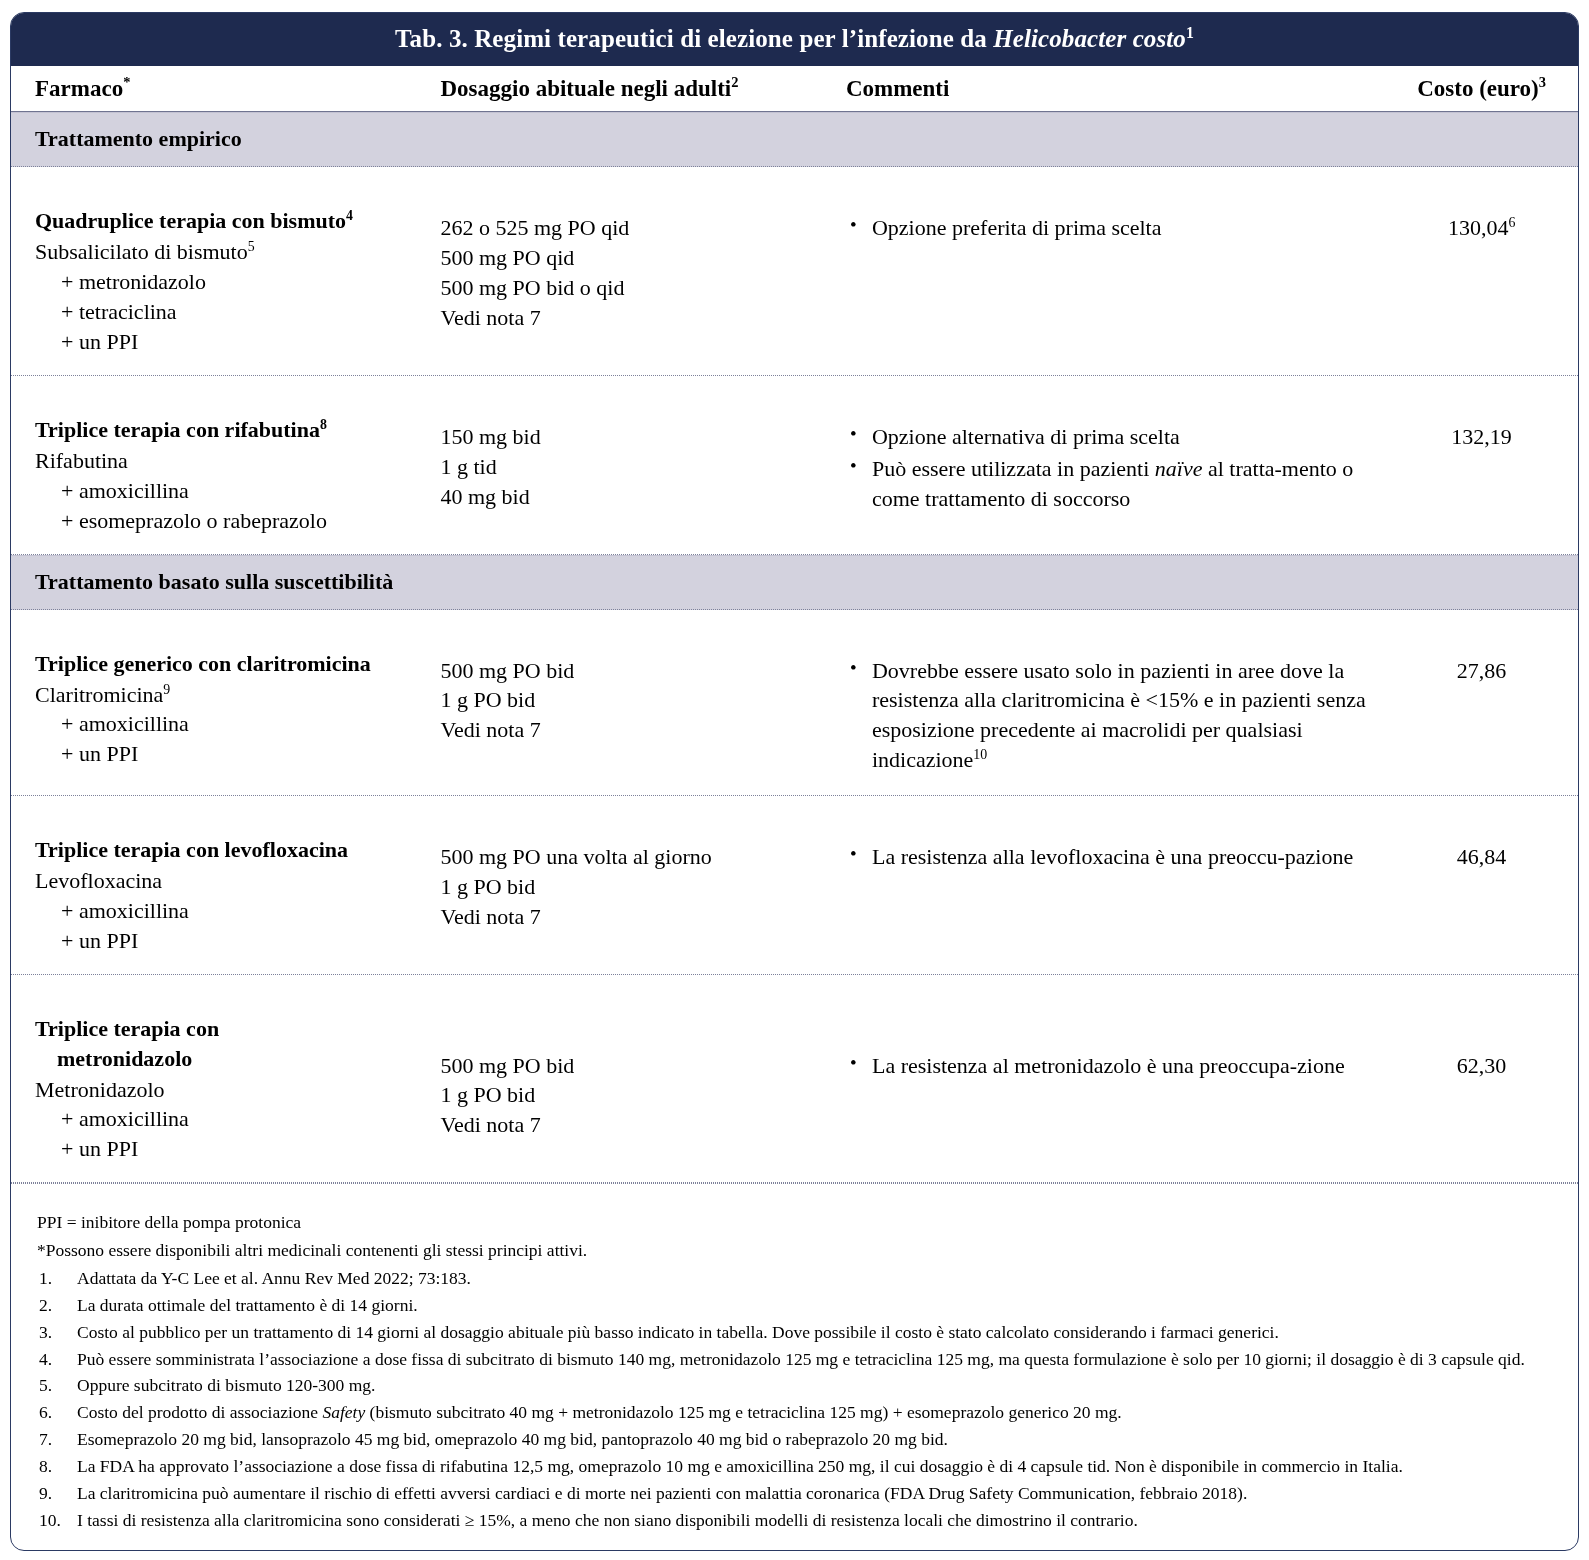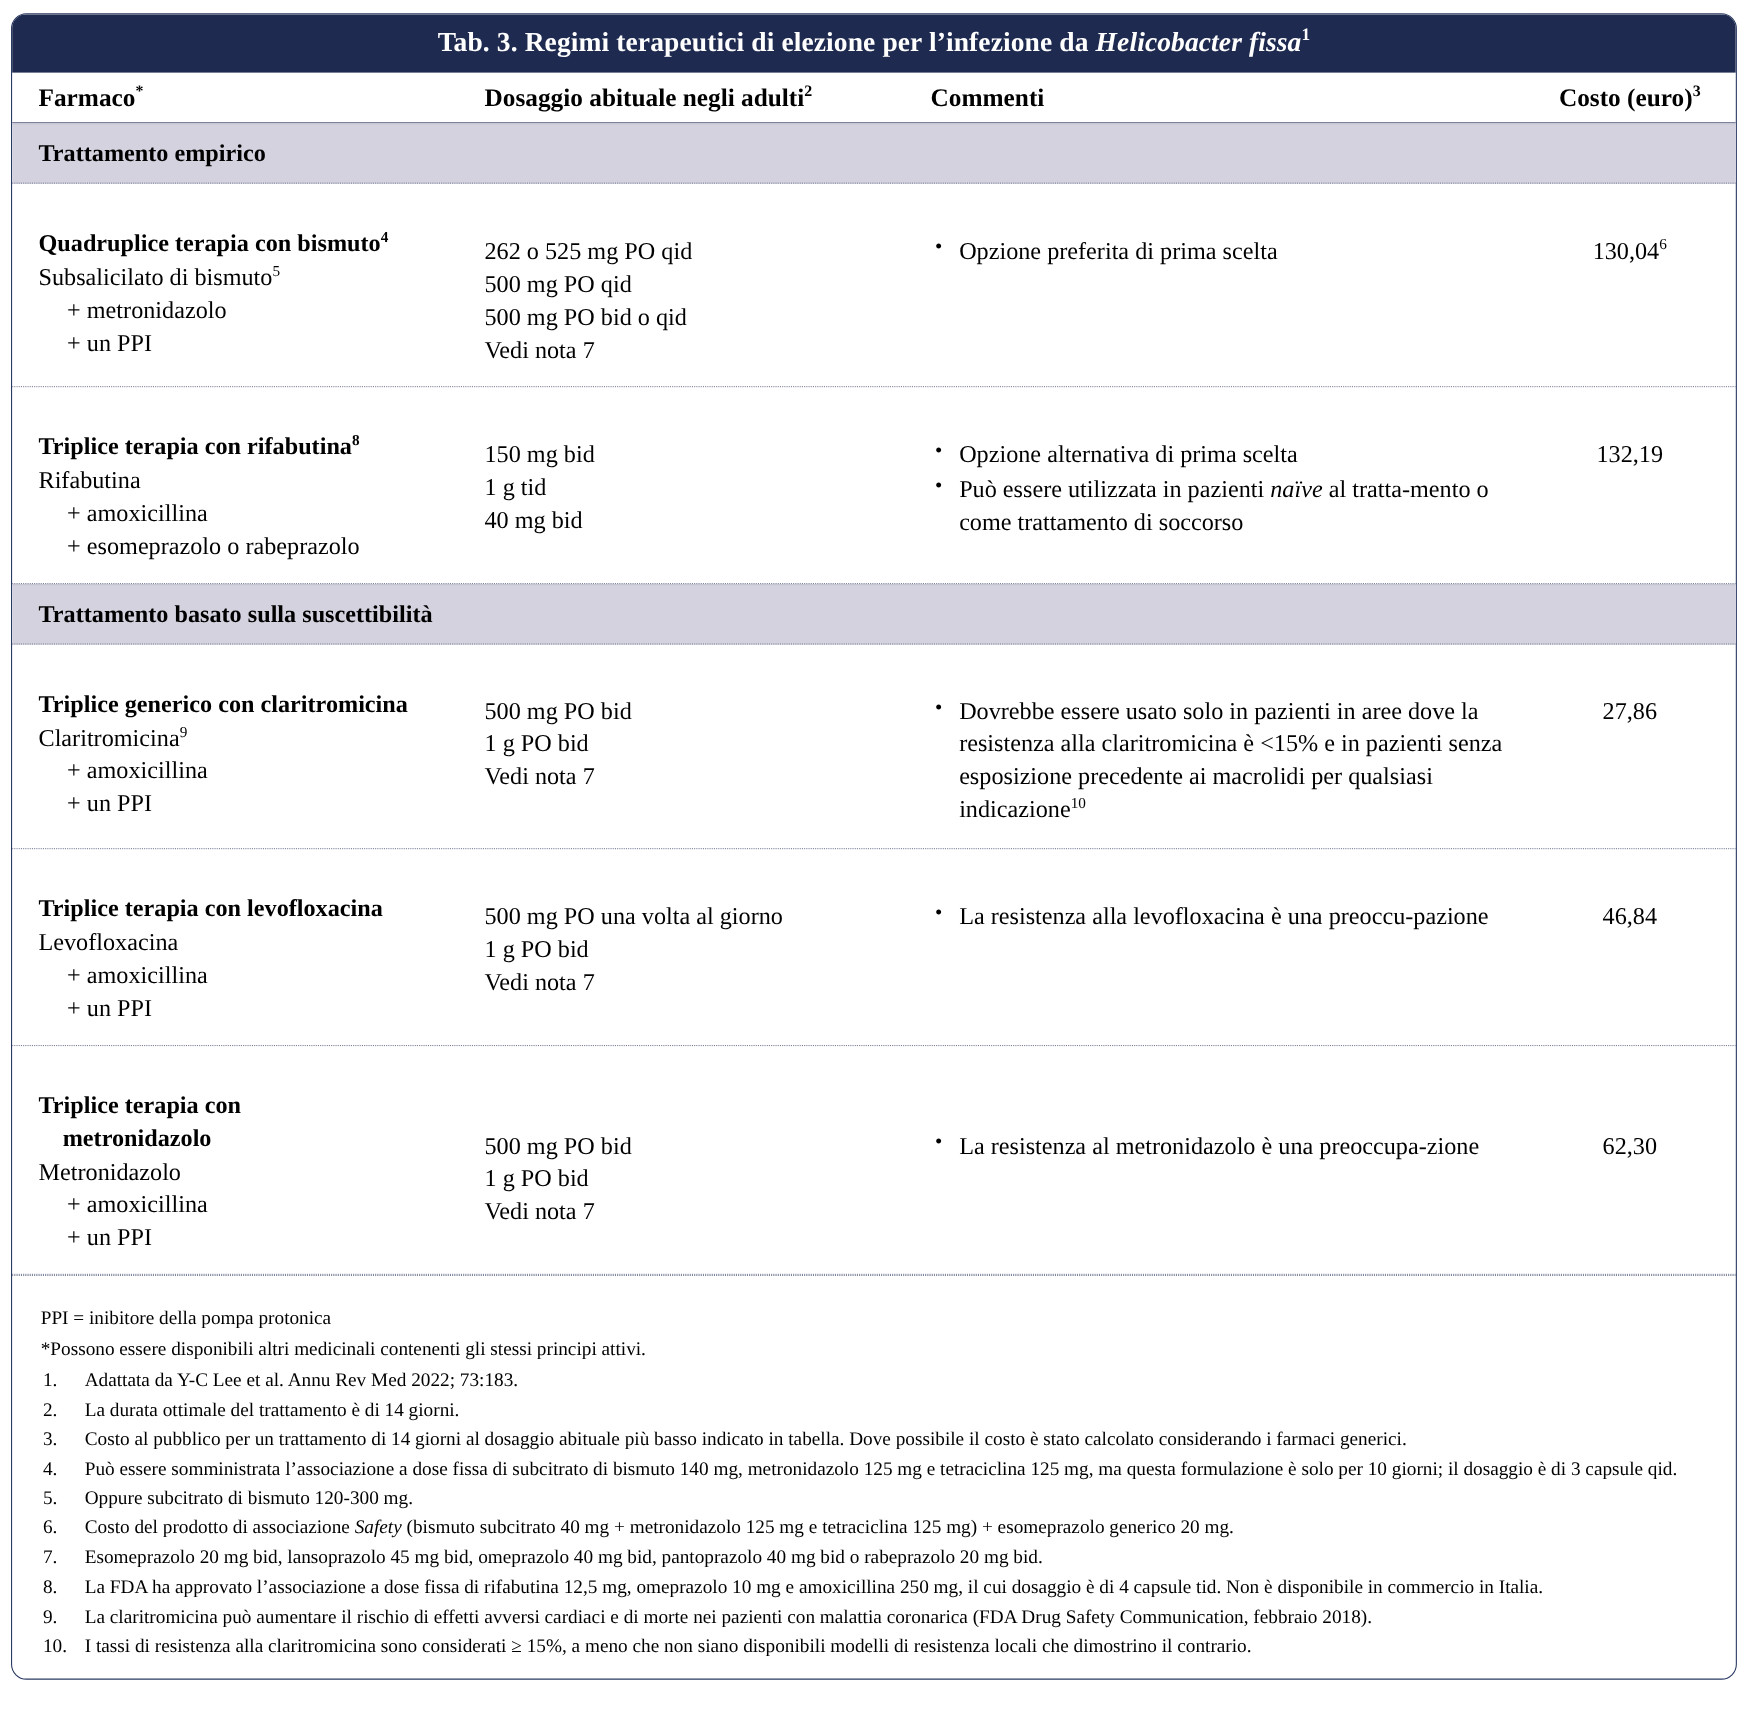--- a/index.html
+++ b/index.html
@@ -149,37 +149,38 @@
   }
   .notes .ital { font-style: italic; }
 </style>
 </head>
 <body>
 
 <div class="table-wrap">
   <div class="tbl">
 
     <div class="title-bar">
-      <span>Tab. 3. Regimi terapeutici di elezione per l’infezione da </span><span class="ital">Helicobacter fissa</span><sup>1</sup>
+      <span>Tab. 3. Regimi terapeutici di elezione per l’infezione da </span><span class="ital">Helicobacter costo</span><sup>1</sup>
     </div>
 
     <div class="col-head">
       <div class="ch c-drug"><span>Farmaco</span><sup>*</sup></div>
       <div class="ch c-dose"><span>Dosaggio abituale negli adulti</span><sup>2</sup></div>
       <div class="ch c-comm">Commenti</div>
       <div class="ch c-cost"><span>Costo (euro)</span><sup>3</sup></div>
     </div>
 
     <div class="section-band">Trattamento empirico</div>
 
     <div class="row">
       <div class="c-drug">
         <div class="reg-title"><span>Quadruplice terapia con bismuto</span><sup>4</sup></div>
         <div class="line"><span>Subsalicilato di bismuto</span><sup>5</sup></div>
         <div class="line ind">+ metronidazolo</div>
+        <div class="line ind">+ tetraciclina</div>
         <div class="line ind">+ un PPI</div>
       </div>
       <div class="c-dose">
         <div class="spacer-line">.</div>
         <div class="line">262 o 525 mg PO qid</div>
         <div class="line">500 mg PO qid</div>
         <div class="line">500 mg PO bid o qid</div>
         <div class="line">Vedi nota 7</div>
       </div>
       <div class="c-comm">

